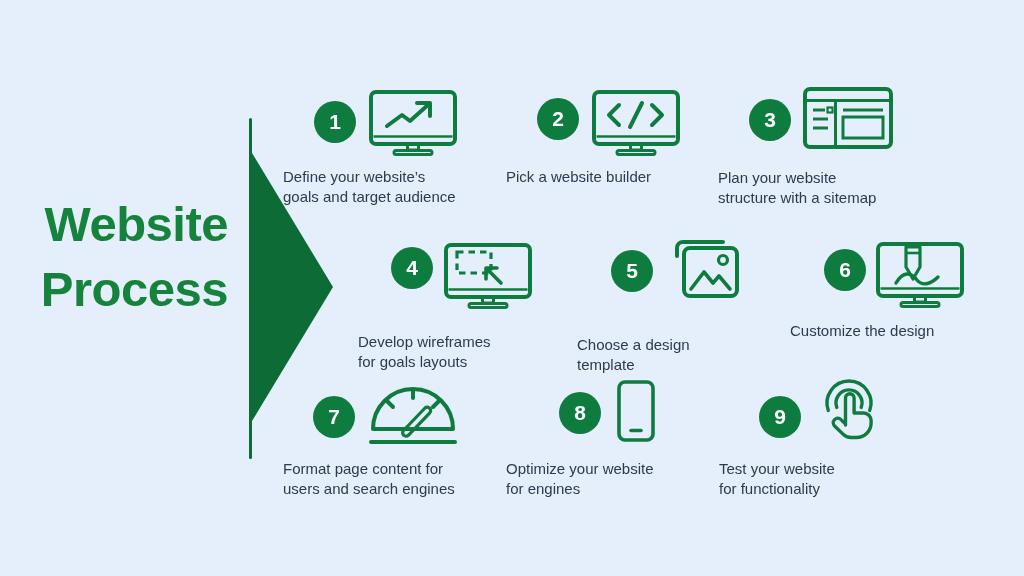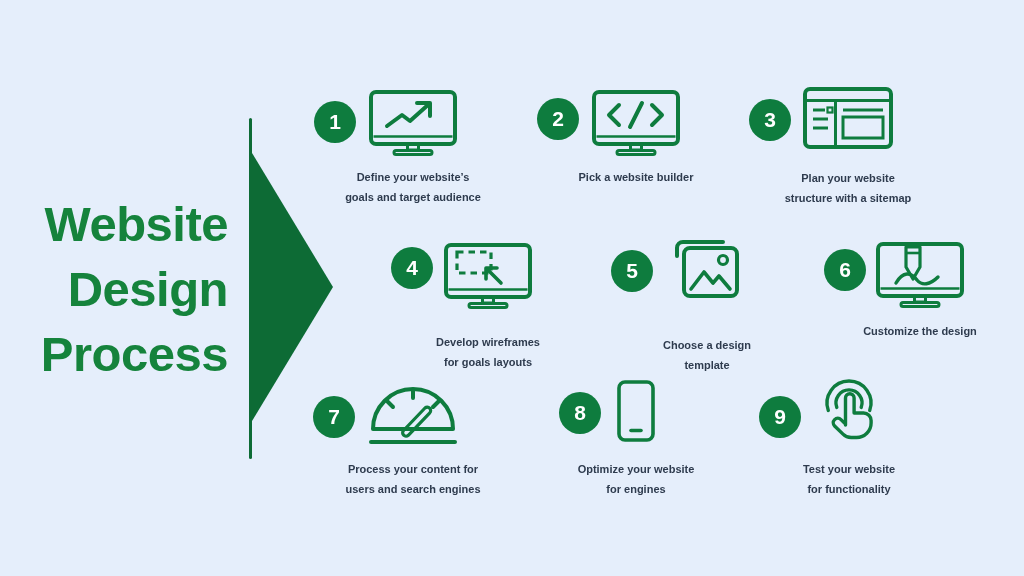--- a/index.html
+++ b/index.html
@@ -27,31 +27,30 @@
   }
   .badge{
     position:absolute;width:42px;height:42px;border-radius:50%;
     background:var(--green);color:var(--badge-text);
     display:flex;align-items:center;justify-content:center;
     font-size:21px;font-weight:700;
   }
   .icon{position:absolute;color:var(--green);}
   .icon svg{display:block;}
   .caption{
-    position:absolute;width:260px;text-align:center;
-    font-size:11px;line-height:20px;font-weight:700;color:var(--text);
+    position:absolute;width:260px;text-align:left;
+    font-size:15px;line-height:20px;font-weight:400;color:var(--text);
   }
 </style>
 </head>
 <body>
 
 <div id="stage">
   <div class="title">
     <span>Website</span>
-    <span>Design</span>
     <span>Process</span>
   </div>
   <div class="vline"></div>
   <div class="arrow"></div>
   <div id="steps">
       <div>
         <div class="badge" style="left: 314px; top: 101px;">
           <span>1</span>
         </div>
         <div class="icon" style="left: 369px; top: 90px;">
@@ -174,21 +173,21 @@
           <svg viewBox="0 0 96 62" width="96" height="62" stroke="currentColor" fill="none" xmlns="http://www.w3.org/2000/svg">
             <path d="M8 46 a40 40 0 0 1 80 0 Z" stroke-width="4" stroke-linejoin="round"></path>
             <line x1="48" y1="7" x2="48" y2="15" stroke-width="4" stroke-linecap="round"></line>
             <line x1="22" y1="18" x2="28" y2="24" stroke-width="4" stroke-linecap="round"></line>
             <line x1="74" y1="18" x2="68" y2="24" stroke-width="4" stroke-linecap="round"></line>
             <path d="M38.5 47.5 L60 25 a3.4 3.4 0 0 1 4.8 4.8 L43.3 52.3 a3.4 3.4 0 0 1 -4.8 -4.8 Z" stroke-width="3.2" stroke-linejoin="round"></path>
             <line x1="6" y1="59" x2="90" y2="59" stroke-width="4" stroke-linecap="round"></line>
           </svg>
         </div>
         <div class="caption" style="left: 283px; top: 459px;">
-          <div>Process your content for</div>
+          <div>Format page content for</div>
           <div>users and search engines</div>
         </div>
       </div>
       <div>
         <div class="badge" style="left: 559px; top: 392px;">
           <span>8</span>
         </div>
         <div class="icon" style="left: 617px; top: 380px;">
           <svg viewBox="0 0 38 62" width="38" height="62" stroke="currentColor" fill="none" xmlns="http://www.w3.org/2000/svg">
             <rect x="2" y="2" width="34" height="58" rx="6" stroke-width="3.6"></rect>

